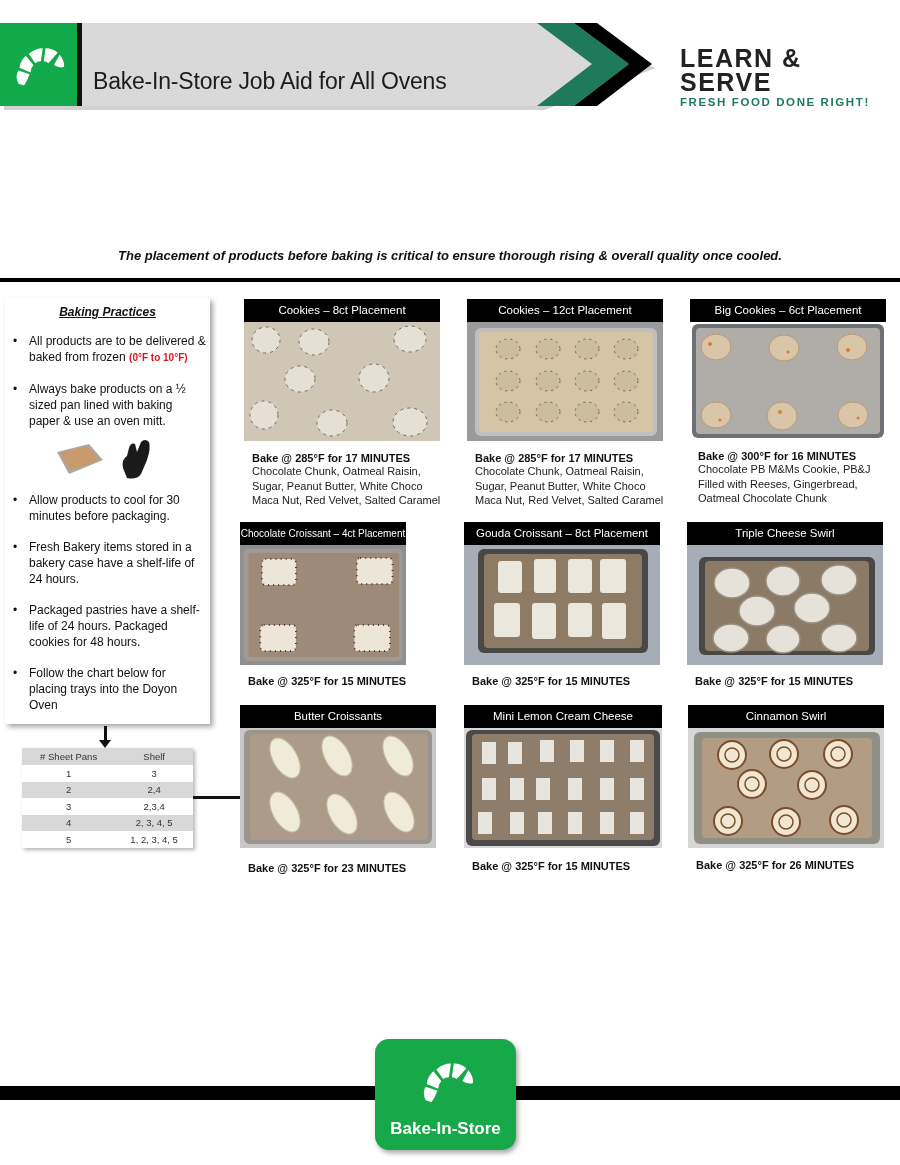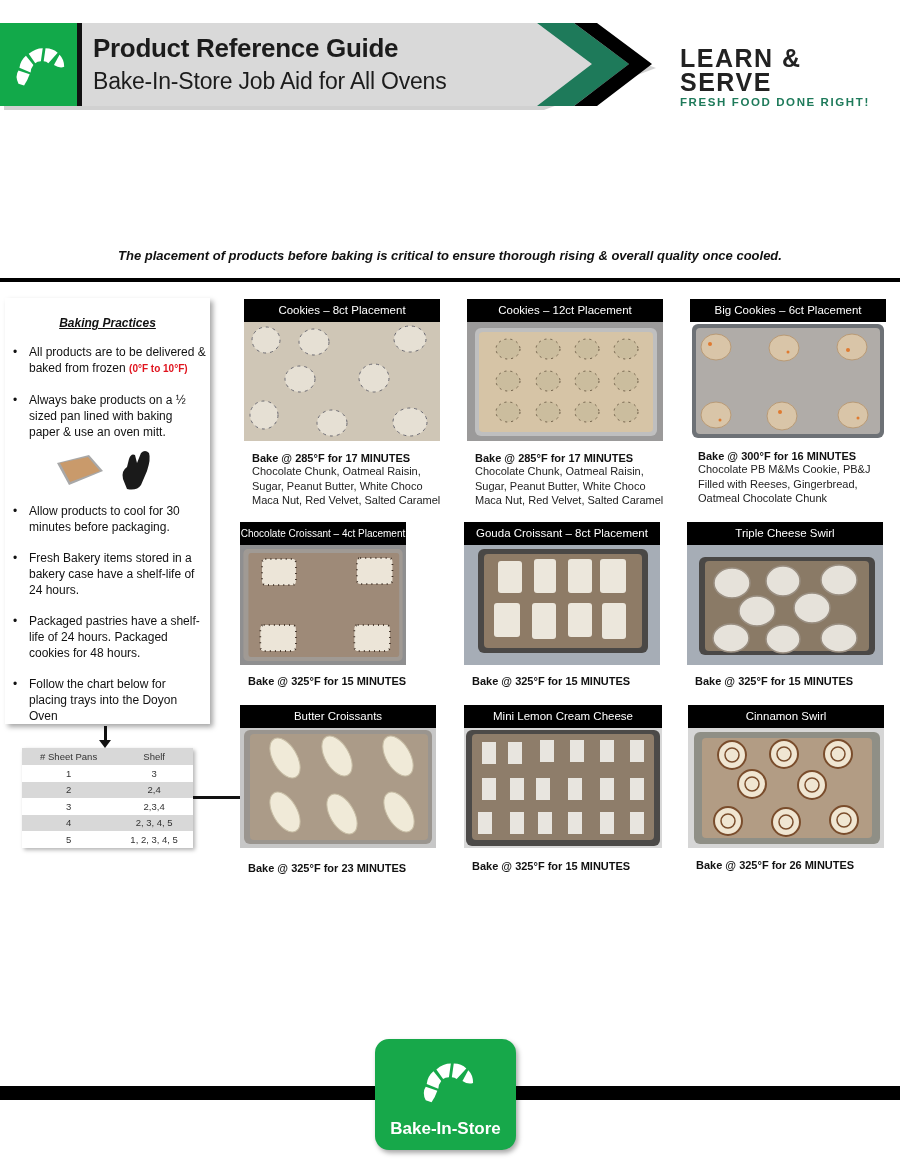--- a/index.html
+++ b/index.html
@@ -19,21 +19,21 @@
   
   .logo { position: absolute; left: 680px; top: 46px; width: 200px; }
   .logo-main { font-size: 25px; font-weight: bold; color: #222; letter-spacing: 1.5px; line-height: 24px; }
   .logo-tag { font-size: 11.5px; font-weight: bold; color: #1e7a5a; letter-spacing: 1.6px; margin-top: 2px; }
 
   .tagline { position: absolute; left: 0; top: 248px; width: 900px; text-align: center; font-size: 13px; font-weight: bold; font-style: italic; color: #111; }
   .hr-top { position: absolute; left: 0; top: 278px; width: 900px; height: 4px; background: #000; }
 
   
   .practices { position: absolute; left: 5px; top: 298px; width: 205px; height: 426px; background: #fff; box-shadow: 3px 3px 5px rgba(0,0,0,0.35); }
-  .practices-title { text-align: center; font-size: 12px; font-weight: bold; font-style: italic; text-decoration: underline; margin-top: 18px; }
+  .practices-title { text-align: center; font-size: 12px; font-weight: bold; font-style: italic; text-decoration: underline; margin-top: 7px; }
   .practices ul { list-style: none; margin-top: 14px; padding-left: 8px; padding-right: 4px; }
   .practices li { position: relative; padding-left: 16px; font-size: 12px; line-height: 16px; margin-bottom: 15px; color: #111; }
   .practices li::before { content: "\2022"; position: absolute; left: 0; top: 0; }
   .practices li .temp { color: #e0141e; font-weight: bold; font-size: 10px; }
   .tools { display: flex; gap: 14px; margin: -6px 0 12px 48px; align-items: center; }
   .pan-img { width: 52px; height: 34px; position: relative; }
   .mitt-img { width: 36px; height: 42px; }
 
   .arrow-line { position: absolute; left: 104px; top: 726px; width: 3px; height: 18px; background: #111; }
   .arrow-head { position: absolute; left: 99px; top: 740px; width: 0; height: 0; border-left: 6px solid transparent; border-right: 6px solid transparent; border-top: 8px solid #111; }
@@ -76,21 +76,20 @@
   </svg>
   <svg class="croissant-top" viewBox="0 0 60 60">
     <g fill="#fff">
       <path d="M8,50 Q4,42 8,36 L20,40 Q18,46 14,52 Z"></path>
       <path d="M9,33 Q10,25 16,20 L24,30 Q21,34 21,38 Z"></path>
       <path d="M19,18 Q26,12 34,12 L32,26 Q28,26 26,28 Z"></path>
       <path d="M37,12 Q45,12 50,17 L40,28 Q38,26 35,26 Z"></path>
       <path d="M52,19 Q57,24 57,32 Q52,34 46,30 Z"></path>
     </g>
   </svg>
-  <div class="banner-title">Product Reference Guide</div>
   <div class="banner-subtitle">Bake-In-Store Job Aid for All Ovens</div>
 </div>
 
 <div class="logo">
   <div class="logo-main">
     <span>LEARN</span><span> &amp; </span><span>SERVE</span>
   </div>
   <div class="logo-tag">FRESH FOOD DONE RIGHT!</div>
 </div>
 

